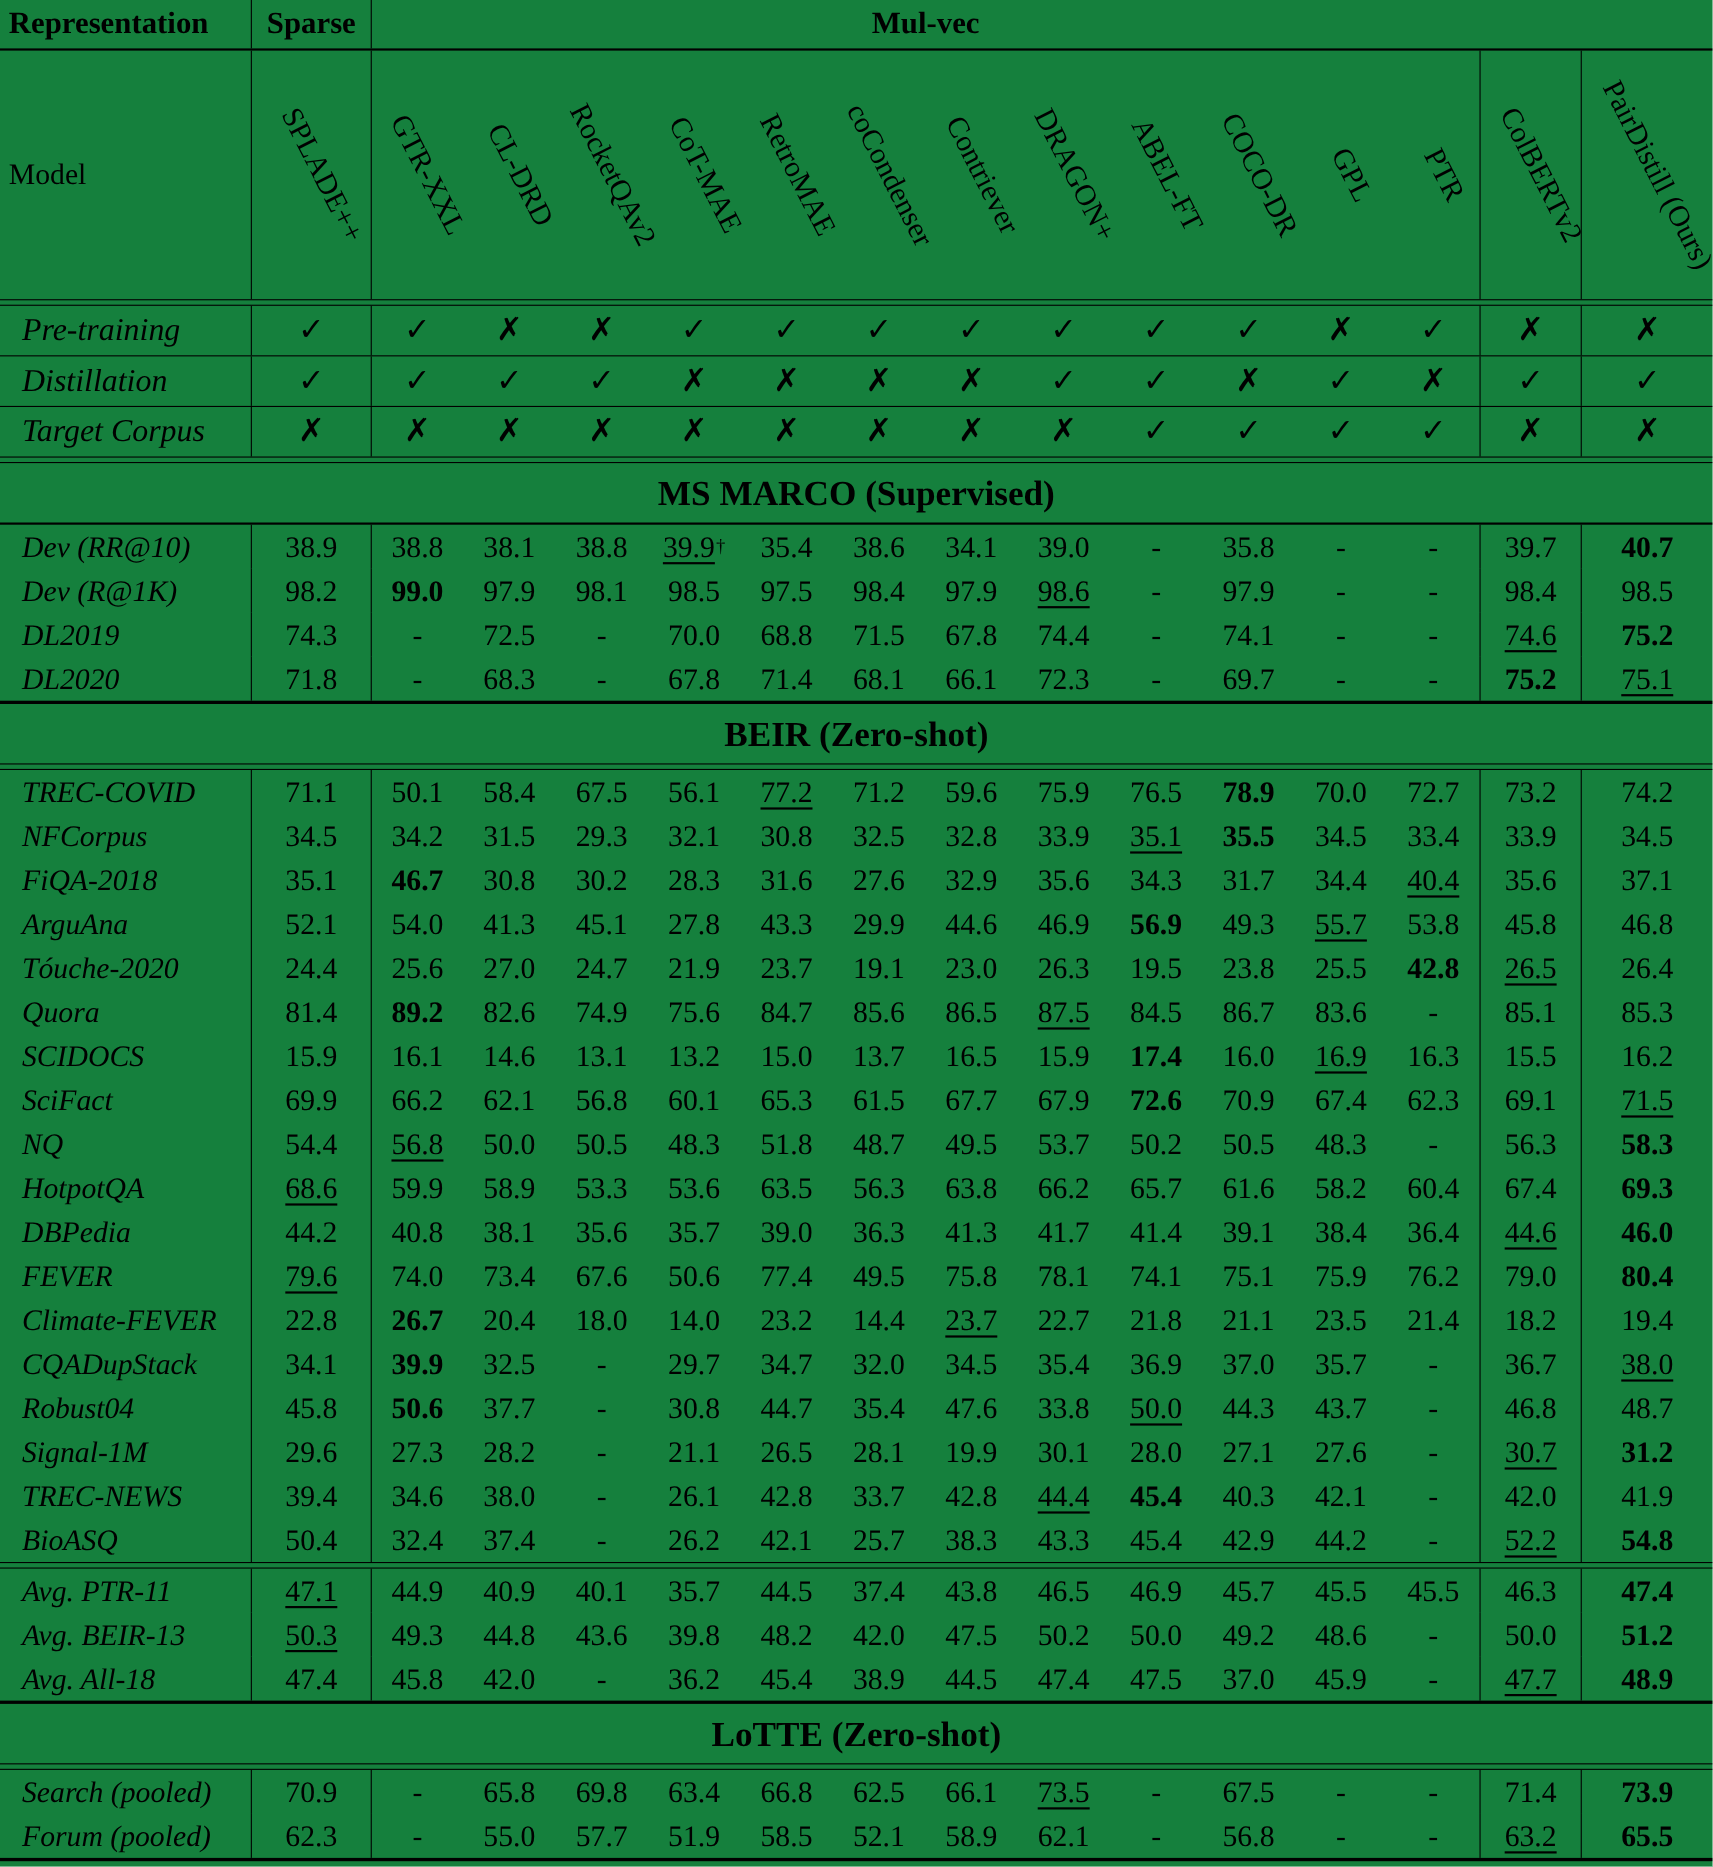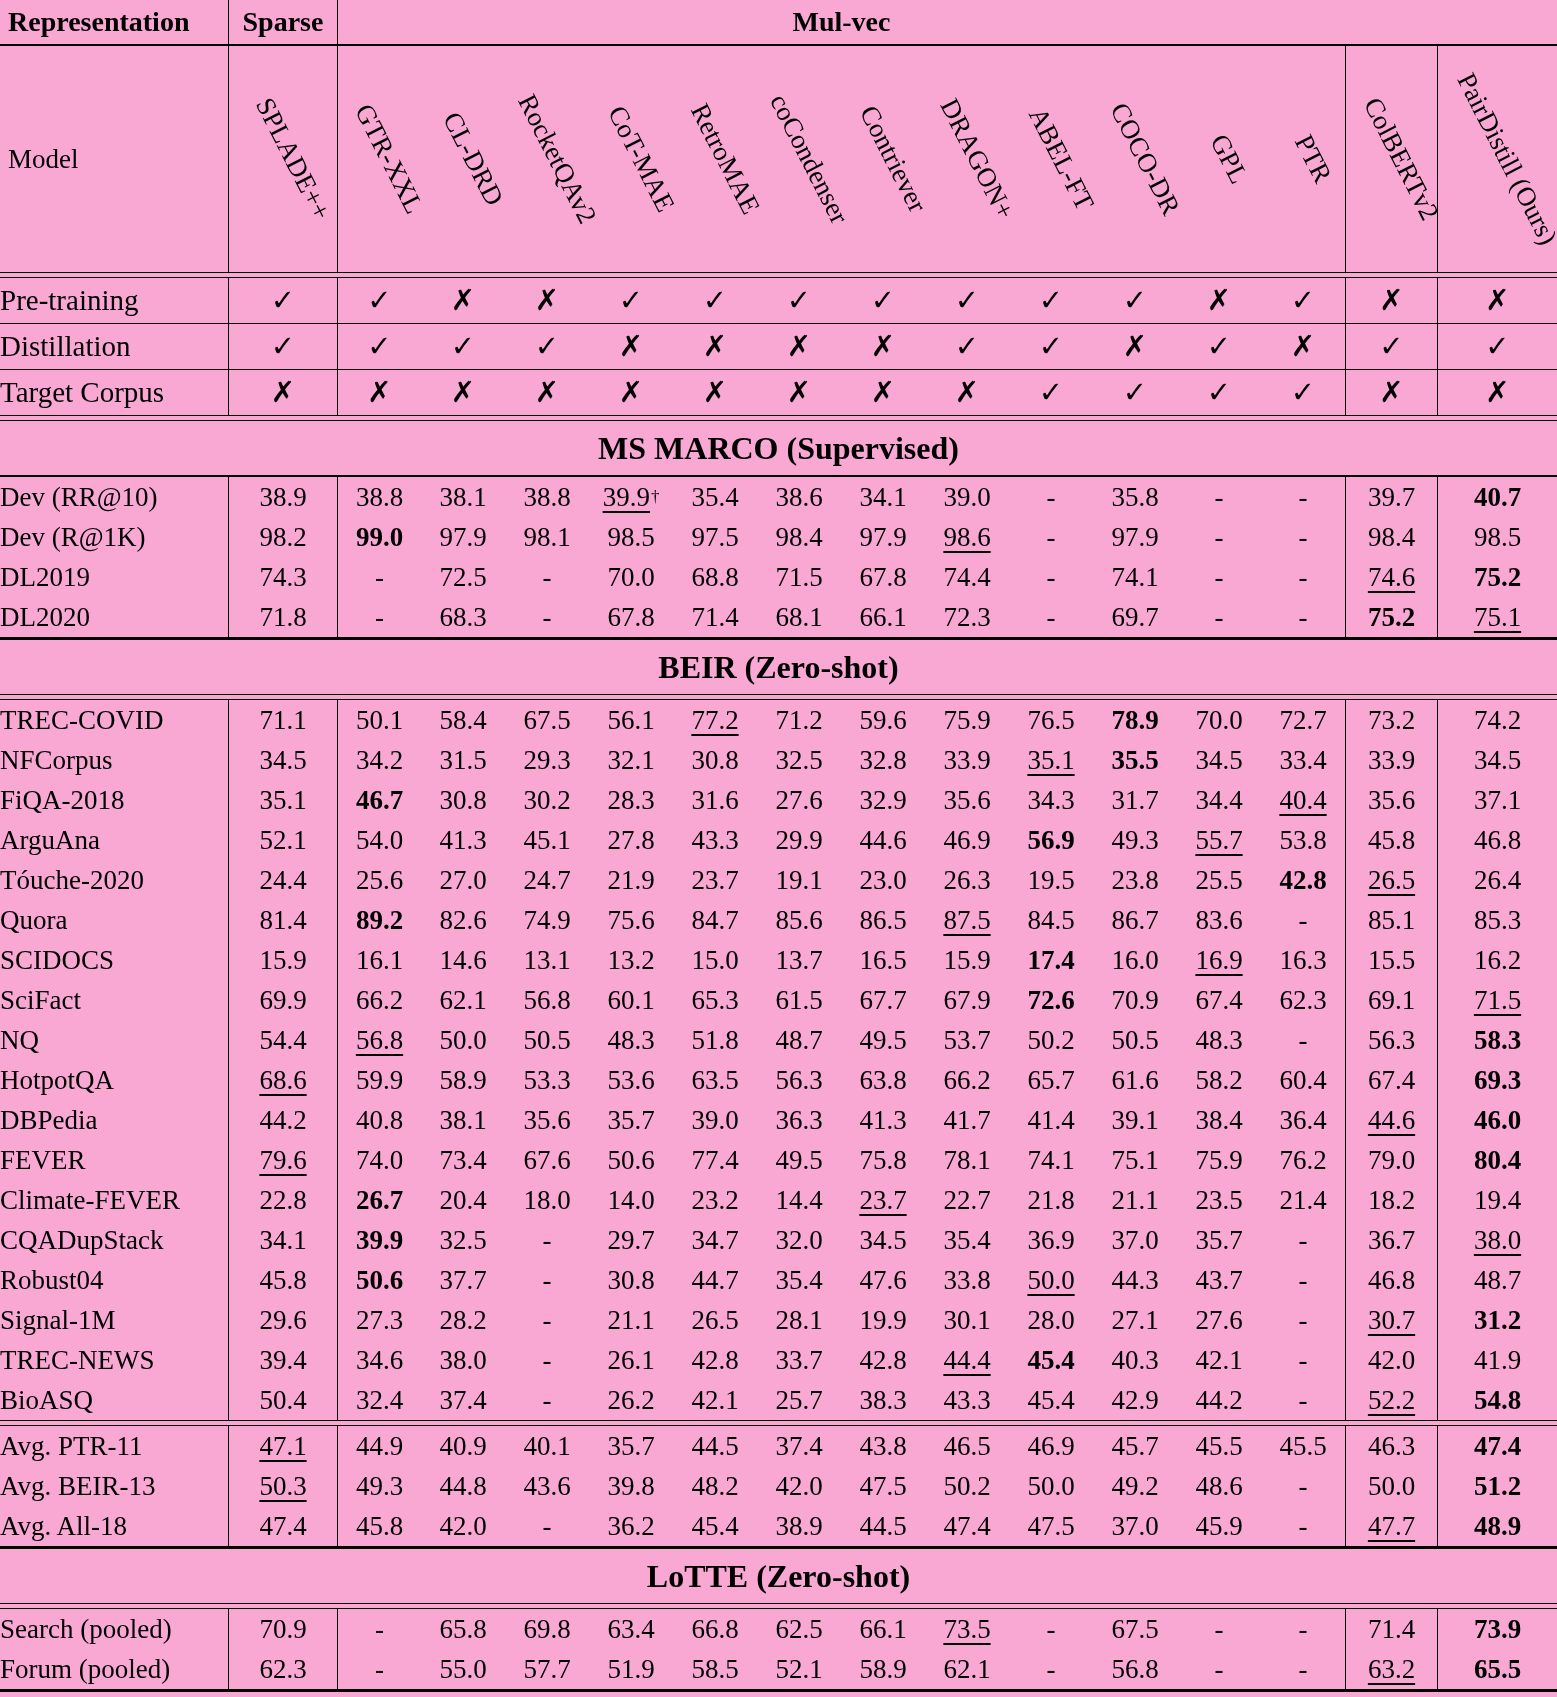--- a/index.html
+++ b/index.html
@@ -1,21 +1,21 @@
 <!DOCTYPE html>
 <html><head>
 <meta charset="utf-8">
 <style>
   html,body{margin:0;padding:0;background:#fff;}
   body{font-family:"Liberation Serif", serif; color:#000;}
-  #page{position:relative;width:1557px;height:1697px;background:#f9a8d4;overflow:hidden;}
+  #page{position:relative;width:1557px;height:1697px;background:#15803d;overflow:hidden;}
   .row{display:grid;grid-template-columns:228px 109px repeat(12,84px) 92px 120px;align-items:stretch;}
   .hrow{display:grid;grid-template-columns:228px 109px 1008px 212px;height:44px;border-bottom:2px solid #000;}
   .cell{display:flex;align-items:center;justify-content:center;font-size:27px;line-height:1;}
-  .lbl{justify-content:flex-start;padding-left:0;white-space:nowrap;}
+  .lbl{justify-content:flex-start;padding-left:20px;white-space:nowrap;font-style:italic;}
   .sepL{border-left:1px solid #000;}
   .hcell{display:flex;align-items:center;justify-content:center;font-weight:bold;font-size:28px;}
   .hlbl{justify-content:flex-start;padding-left:8px;}
   .band{height:54px;display:flex;align-items:center;justify-content:center;font-weight:bold;font-size:32px;}
   .rule1{height:0;border-top:1px solid #000;}
   .rule2{height:0;border-top:2px solid #000;}
   .rule3{height:0;border-top:3px solid #000;}
   .ruleD{height:4px;border-top:1.5px solid #000;border-bottom:1.5px solid #000;}
   .attr .cell{font-size:29px;}
   .attrrow{height:45px;}

